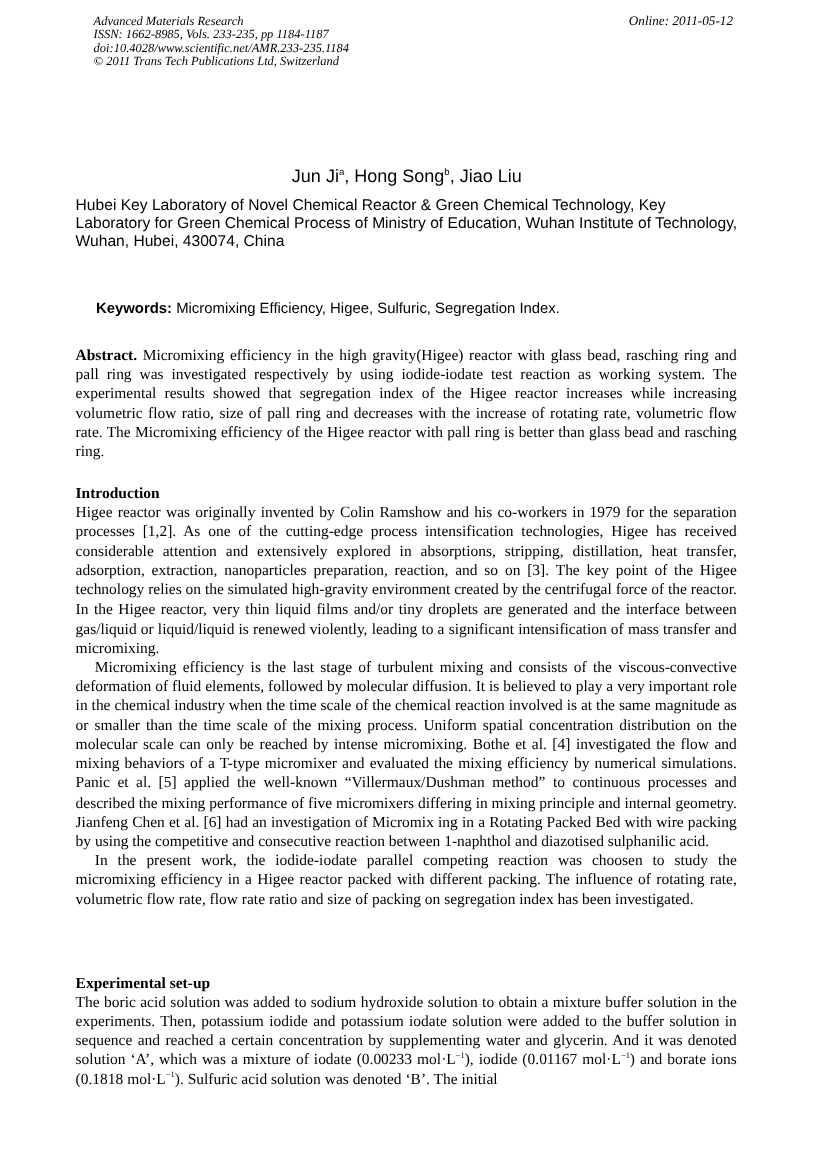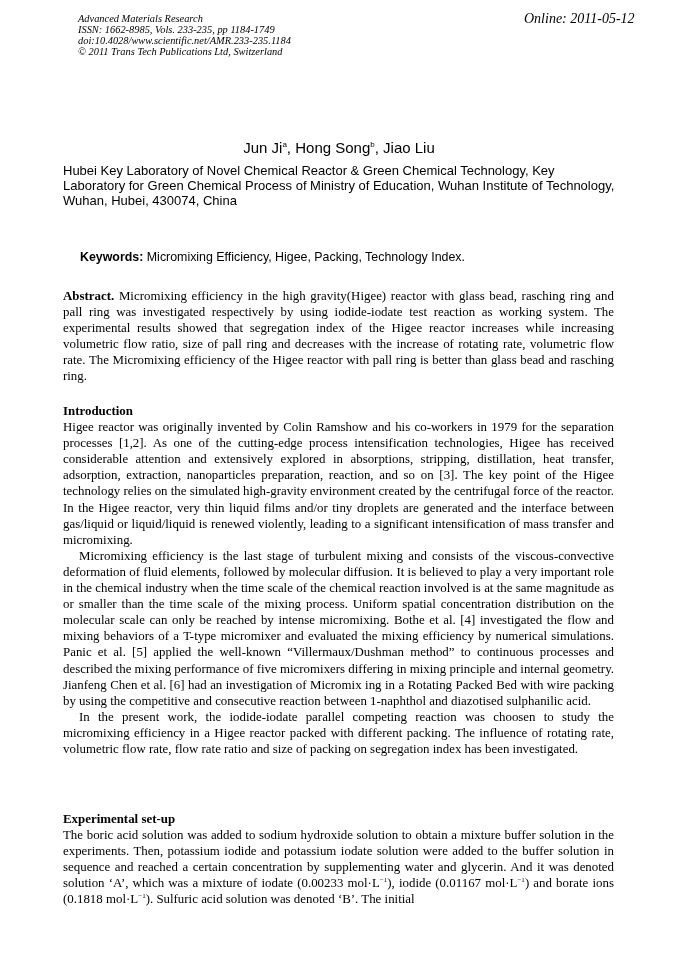--- a/index.html
+++ b/index.html
@@ -1,19 +1,19 @@
 <!DOCTYPE html>
 <html><head>
 <meta charset="utf-8">
 <style>
   html, body { margin: 0; padding: 0; background: #ffffff; }
   body { width: 678px; height: 959px; position: relative; overflow: hidden; color: #000; }
   .page { position: absolute; left: 0; top: 0; width: 678px; height: 959px; }
   .header { position: absolute; left: 78px; top: 13px; font-family: "Liberation Serif", serif; font-style: italic; font-size: 10.4px; line-height: 11px; }
-  .header-right { position: absolute; left: 524px; top: 13px; font-family: "Liberation Serif", serif; font-style: italic; font-size: 14px; line-height: 11px; }
+  .header-right { position: absolute; left: 524px; top: 13px; font-family: "Liberation Serif", serif; font-style: italic; font-size: 11px; line-height: 11px; }
   .title { position: absolute; left: 63px; width: 552px; top: 82px; text-align: center; font-family: "Liberation Sans", sans-serif; font-weight: bold; font-size: 14.6px; line-height: 23px; }
   .authors { position: absolute; left: 63px; width: 552px; top: 139px; text-align: center; font-family: "Liberation Sans", sans-serif; font-size: 15px; line-height: 18px; }
   .authors sup, .emails sup { font-size: 8px; vertical-align: super; line-height: 0; }
   .affiliation { position: absolute; left: 63px; width: 552px; top: 163px; text-align: left; font-family: "Liberation Sans", sans-serif; font-size: 13px; line-height: 15px; }
   .emails { position: absolute; left: 63px; width: 552px; top: 213px; text-align: center; font-family: "Liberation Sans", sans-serif; font-size: 12.4px; line-height: 15px; }
   .keywords { position: absolute; left: 63px; width: 552px; top: 250px; font-family: "Liberation Sans", sans-serif; font-size: 12.4px; line-height: 15px; }
   .keywords b { font-weight: bold; padding-left: 17px; }
   .serif-block { position: absolute; left: 63px; width: 551px; font-family: "Liberation Serif", serif; font-size: 12.9px; line-height: 16.1px; text-align: justify; }
   .serif-block p { margin: 0; }
   .indent { text-indent: 16px; }
@@ -23,36 +23,36 @@
   .exp { top: 811px; }
   sup.neg { font-size: 7px; vertical-align: super; line-height: 0; }
 </style>
 </head>
 <body>
 
 <div class="page">
 
   <div class="header">
     <div>Advanced Materials Research</div>
-    <div>ISSN: 1662-8985, Vols. 233-235, pp 1184-1749</div>
+    <div>ISSN: 1662-8985, Vols. 233-235, pp 1184-1187</div>
     <div>doi:10.4028/www.scientific.net/AMR.233-235.1184</div>
     <div>© 2011 Trans Tech Publications Ltd, Switzerland</div>
   </div>
   <div class="header-right">Online: 2011-05-12</div>
 
 
   <div class="authors">
     <span>Jun Ji</span><sup>a</sup><span>, </span><span>Hong Song</span><sup>b</sup><span>, </span><span>Jiao Liu</span>
   </div>
 
   <div class="affiliation">Hubei Key Laboratory of Novel Chemical Reactor &amp; Green Chemical Technology, Key Laboratory for Green Chemical Process of Ministry of Education, Wuhan Institute of Technology, Wuhan, Hubei, 430074, China</div>
 
 
   <div class="keywords">
-    <b>Keywords:</b><span> Micromixing Efficiency, Higee, Packing, Technology Index.</span>
+    <b>Keywords:</b><span> Micromixing Efficiency, Higee, Sulfuric, Segregation Index.</span>
   </div>
 
   <div class="serif-block abstract">
     <p><b>Abstract.</b><span> Micromixing efficiency in the high gravity(Higee) reactor with glass bead, rasching ring and pall ring was investigated respectively by using iodide-iodate test reaction as working system. The experimental results showed that segregation index of the Higee reactor increases while increasing volumetric flow ratio, size of pall ring and decreases with the increase of  rotating rate, volumetric flow rate. The Micromixing efficiency of the Higee reactor with pall ring is better than glass bead and rasching ring.</span></p>
   </div>
 
   <div class="serif-block intro">
     <p class="heading">Introduction</p>
     <p>Higee reactor was originally invented by Colin Ramshow and his co-workers in 1979 for the separation processes [1,2]. As one of the cutting-edge process intensification technologies, Higee has received considerable attention and extensively explored in absorptions, stripping, distillation, heat transfer, adsorption, extraction, nanoparticles preparation, reaction, and so on [3]. The key point of the Higee technology relies on the simulated high-gravity environment created by the centrifugal force of the reactor. In the Higee reactor, very thin liquid films and/or tiny droplets are generated and the interface between gas/liquid or liquid/liquid is renewed violently, leading to a significant intensification of mass transfer and micromixing.</p>
     <p class="indent">Micromixing efficiency is the last stage of turbulent mixing and consists of the viscous-convective deformation of fluid elements, followed by molecular diffusion. It is believed to play a very important role in the chemical industry when the time scale of the chemical reaction involved is at the same magnitude as or smaller than the time scale of the mixing process. Uniform spatial concentration distribution on the molecular scale can only be reached by intense micromixing. Bothe et al. [4] investigated the flow and mixing behaviors of a T-type micromixer and evaluated the mixing efficiency by numerical simulations. Panic et al. [5] applied the well-known “Villermaux/Dushman method” to continuous processes and described the mixing performance of five micromixers differing in mixing principle and internal geometry. Jianfeng Chen et al. [6] had an investigation of Micromix ing in a Rotating Packed Bed with wire packing by using the competitive and consecutive reaction between 1-naphthol and diazotised sulphanilic acid.</p>

